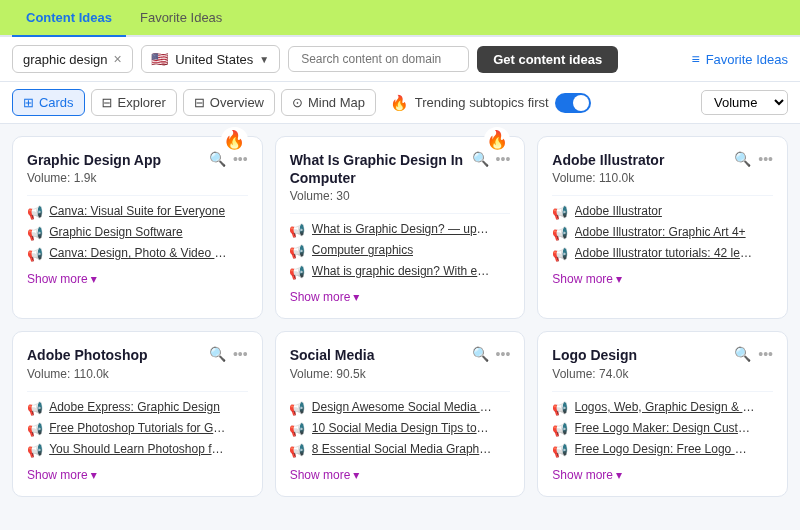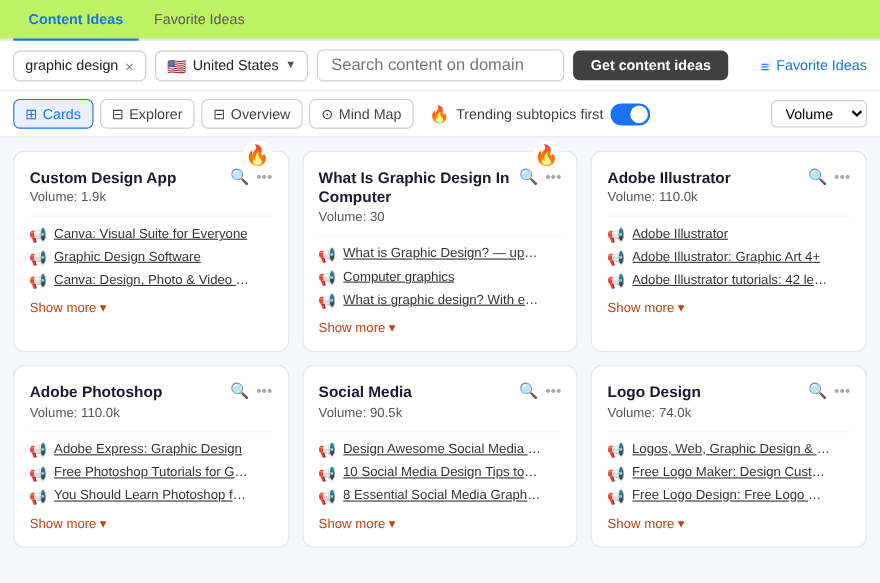--- a/index.html
+++ b/index.html
@@ -6,21 +6,21 @@
     body { font-family: -apple-system, BlinkMacSystemFont, 'Segoe UI', Arial, sans-serif; font-size: 13px; background: #f5f7fa; color: #222; }
     .top-tab { padding: 10px 14px; font-size: 13px; font-weight: 500; cursor: pointer; border-bottom: 2px solid transparent; margin-bottom: -2px; color: #555; }
     .top-tab.active { color: #1a73e8; border-bottom: 2px solid #1a73e8; font-weight: 600; }
 
     .toolbar { display: flex; align-items: center; gap: 8px; background: #fff; padding: 8px 12px; border-bottom: 1px solid #e0e6ef; }
     .search-chip { display: flex; align-items: center; gap: 6px; border: 1px solid #ccc; border-radius: 6px; padding: 5px 10px; font-size: 13px; background: #fff; min-width: 120px; }
     .search-chip .chip-text { color: #222; }
     .search-chip .close-icon { color: #888; cursor: pointer; font-size: 14px; }
     .country-select { display: flex; align-items: center; gap: 6px; border: 1px solid #ccc; border-radius: 6px; padding: 5px 10px; font-size: 13px; background: #fff; cursor: pointer; }
     .country-select .chevron { font-size: 10px; color: #555; }
-    .domain-search { border: 1px solid #ccc; border-radius: 6px; padding: 5px 12px; font-size: 15px; color: #aaa; background: #fff; min-width: 180px; outline: none; }
+    .domain-search { border: 1px solid #ccc; border-radius: 6px; padding: 5px 12px; font-size: 12px; color: #aaa; background: #fff; min-width: 180px; outline: none; }
     .get-ideas-btn { background: #404040; color: #fff; border: none; border-radius: 6px; padding: 6px 16px; font-size: 13px; font-weight: 600; cursor: pointer; white-space: nowrap; }
     .spacer { flex: 1; }
     .fav-ideas { display: flex; align-items: center; gap: 6px; color: #1a73e8; font-size: 13px; cursor: pointer; }
     .fav-ideas .lines-icon { font-size: 14px; }
 
     .view-bar { display: flex; align-items: center; gap: 6px; background: #fff; padding: 7px 12px; border-bottom: 1px solid #e0e6ef; }
     .view-btn { display: flex; align-items: center; gap: 5px; padding: 5px 10px; border: 1px solid #ccc; border-radius: 6px; font-size: 13px; cursor: pointer; background: #fff; color: #444; }
     .view-btn.active { background: #e8f0fe; border-color: #1a73e8; color: #1a73e8; }
     .trending-group { display: flex; align-items: center; gap: 6px; margin-left: 8px; font-size: 13px; color: #444; }
     .fire-icon { color: #e05a2b; font-size: 15px; }
@@ -34,21 +34,21 @@
     .card-header { display: flex; align-items: flex-start; justify-content: space-between; margin-bottom: 2px; }
     .card-title { font-size: 14px; font-weight: 700; color: #1a1a2e; flex: 1; line-height: 1.3; }
     .card-actions { display: flex; align-items: center; gap: 6px; }
     .card-action-icon { color: #aaa; font-size: 14px; cursor: pointer; }
     .card-volume { font-size: 12px; color: #555; margin-bottom: 10px; }
     .card-volume span { font-weight: 500; }
     .card-items { display: flex; flex-direction: column; gap: 5px; margin-bottom: 10px; }
     .card-item { display: flex; align-items: flex-start; gap: 6px; font-size: 12px; color: #333; }
     .card-item-icon { color: #1a73e8; font-size: 13px; flex-shrink: 0; margin-top: 1px; }
     .card-item-text { overflow: hidden; white-space: nowrap; text-overflow: ellipsis; max-width: 180px; text-decoration: underline; }
-    .show-more { color: #c2410c; font-size: 12px; cursor: pointer; display: flex; align-items: center; gap: 3px; margin-top: 6px; }
+    .show-more { color: #a21caf; font-size: 12px; cursor: pointer; display: flex; align-items: center; gap: 3px; margin-top: 6px; }
     .fire-badge { position: absolute; top: -10px; right: 14px; background: #fff; border-radius: 50%; padding: 2px; }
     .fire-badge-icon { color: #e05a2b; font-size: 18px; }
     .card-divider { height: 1px; background: #f0f4fa; margin: 8px 0; }
   </style>
 </head>
 <body>
 
 <div style="background:#bef264;">
   <div style="display:flex; padding: 0 12px; border-bottom: 2px solid #e0e6ef;">
     <div class="top-tab active">Content Ideas</div>
@@ -103,21 +103,21 @@
       <option>Trend</option>
       <option>Difficulty</option>
     </select>
   </div>
 </div>
 
 <div class="cards-grid" id="cards-container">
     <div class="card">
     <div class="fire-badge"><span class="fire-badge-icon">🔥</span></div>
     <div class="card-header">
-      <div class="card-title">Custom Design App</div>
+      <div class="card-title">Graphic Design App</div>
       <div class="card-actions">
         <span class="card-action-icon">🔍</span>
         <span class="card-action-icon">•••</span>
       </div>
     </div>
     <div class="card-volume">Volume: <span>1.9k</span></div>
     <div class="card-divider"></div>
     <div class="card-items">
     <div class="card-item">
       <span class="card-item-icon">📢</span>

